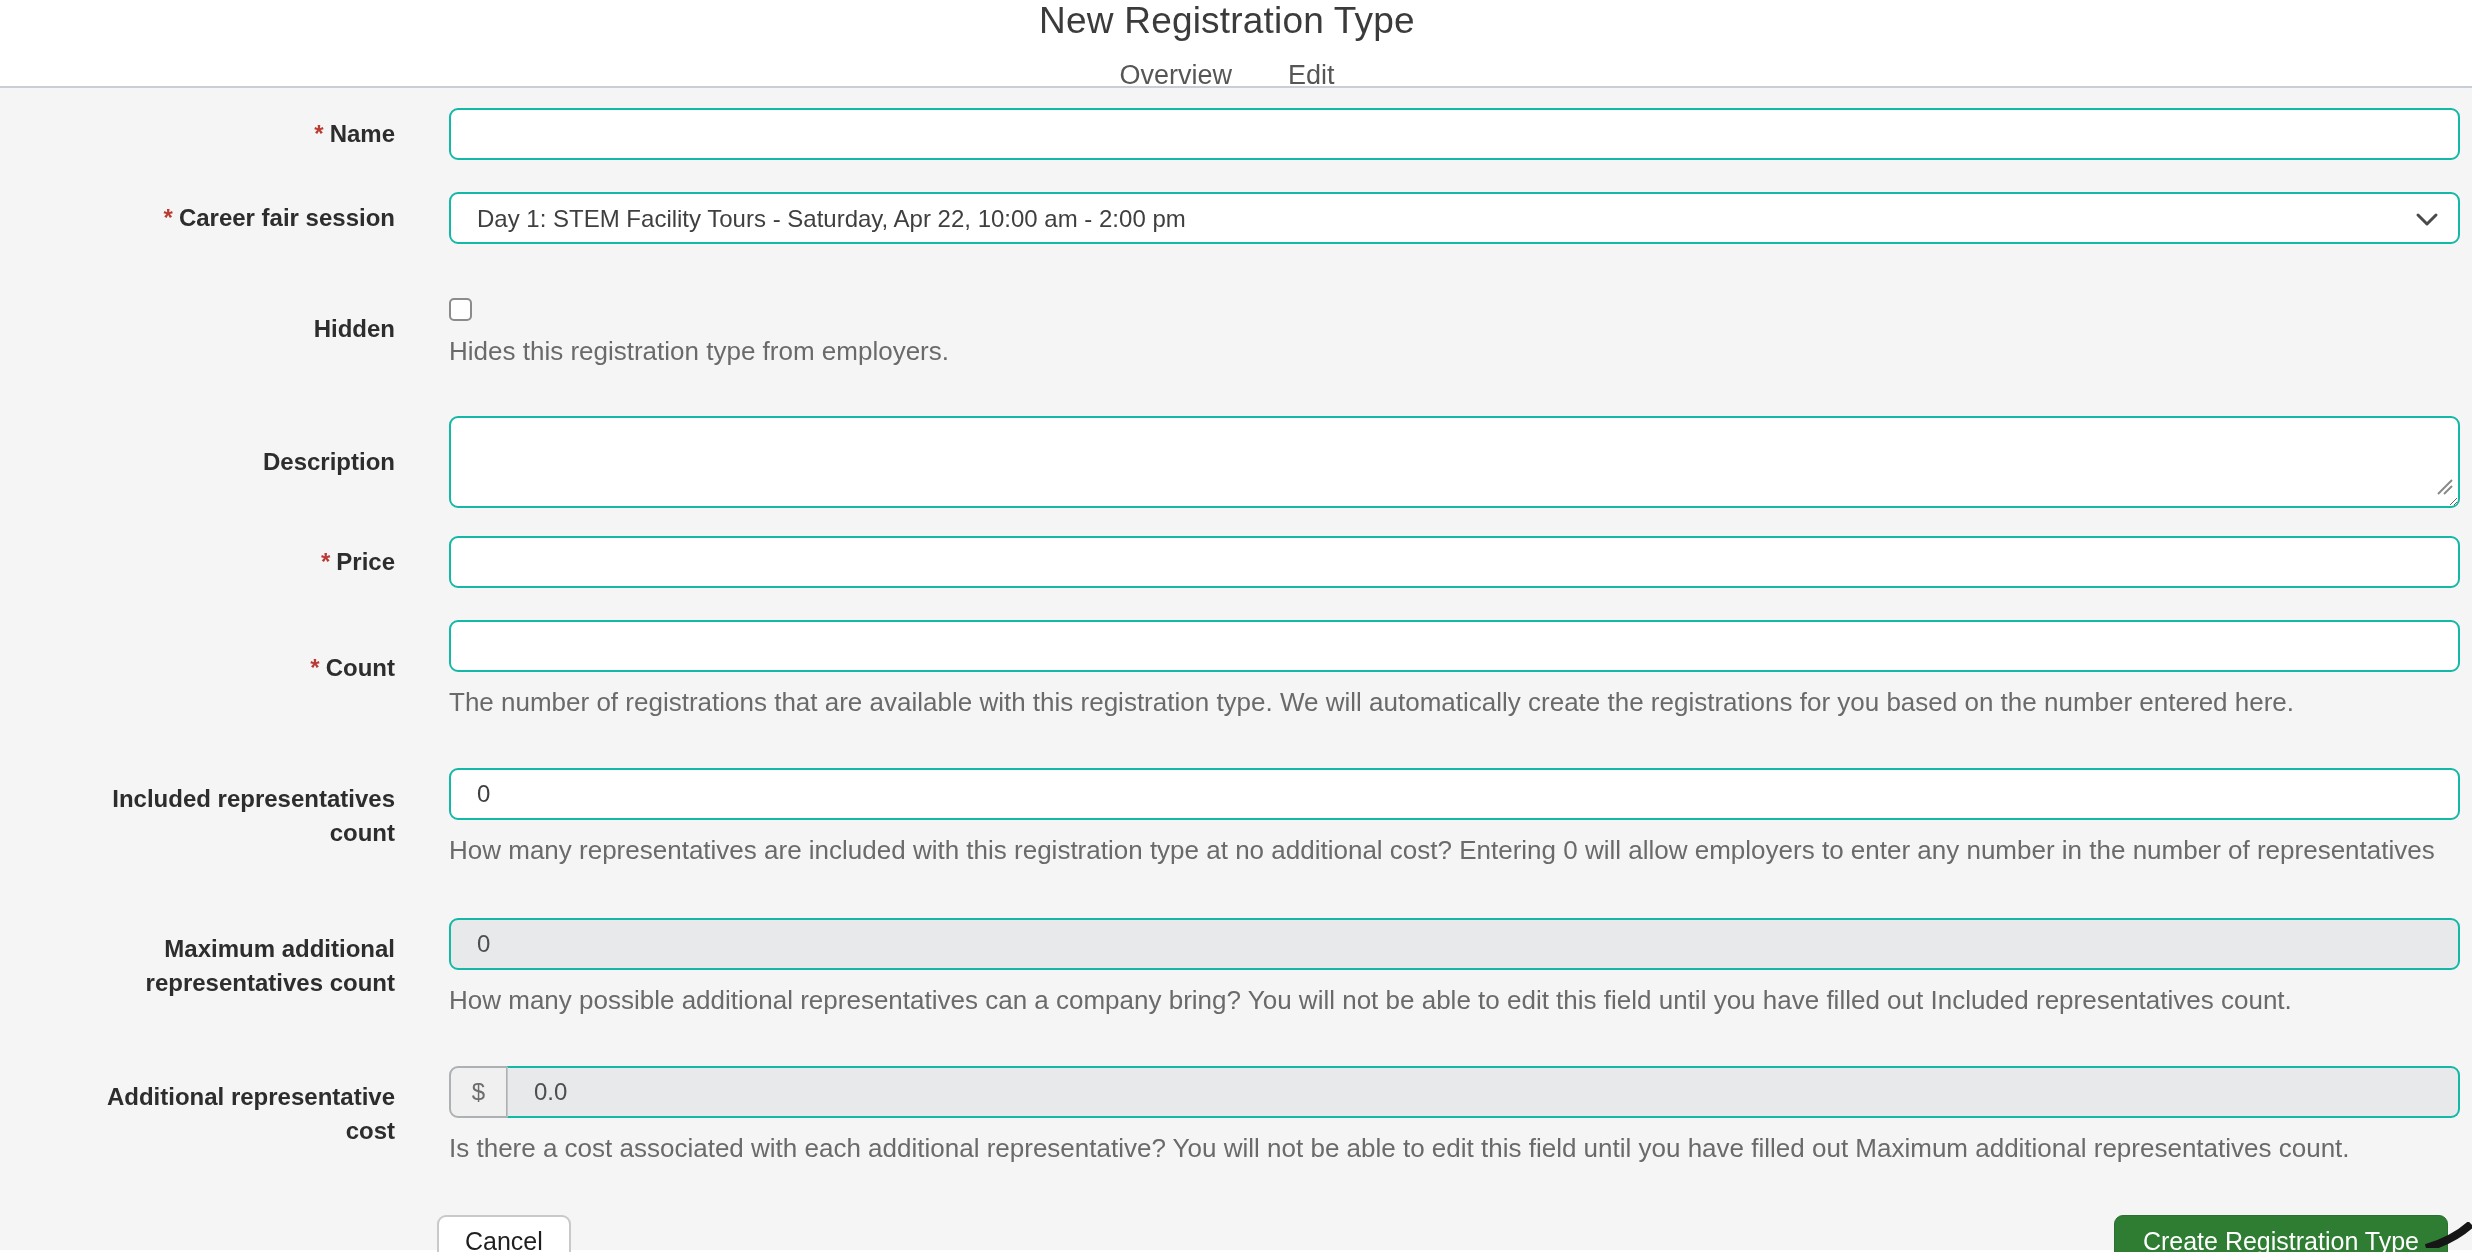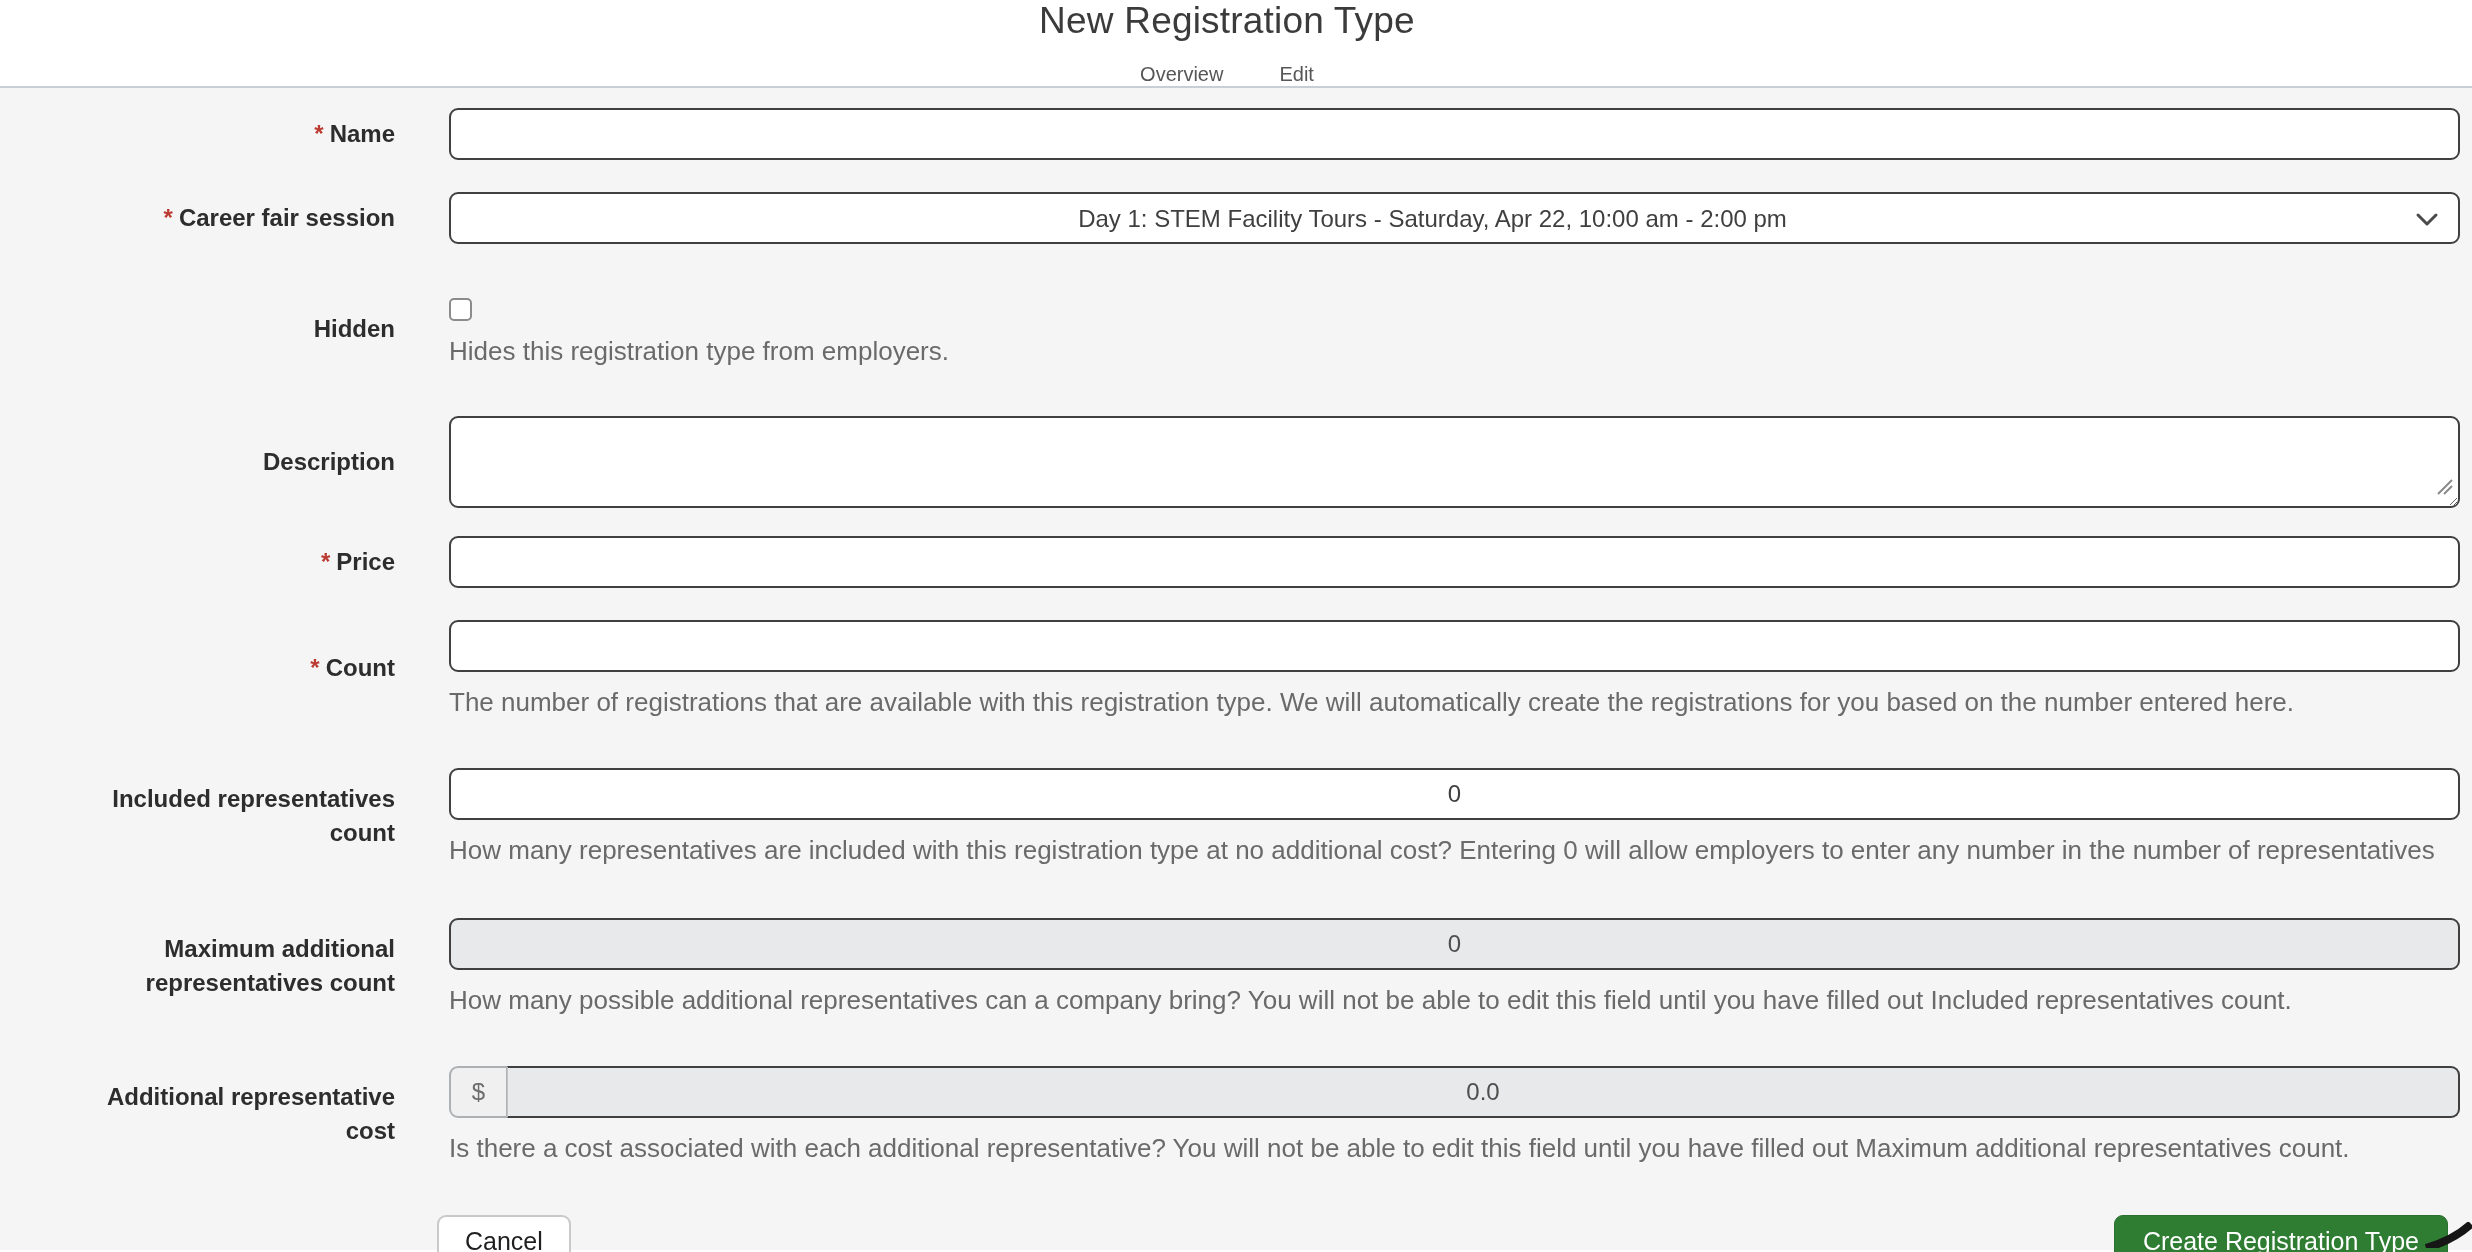--- a/index.html
+++ b/index.html
@@ -14,21 +14,21 @@
   
   .header {
     height: 88px; background: #ffffff;
     border-bottom: 2px solid #c7ced6;
     display: flex; align-items: center; justify-content: space-between;
     padding: 0 40px 0 22px;
     flex-direction: column;
   }
   .page-title { font-size: 37px; color: #3b3b3b; font-weight: 400; letter-spacing: 0.2px; }
   .header-nav { display: flex; gap: 56px; align-items: center; padding-top: 18px; }
-  .nav-link { font-size: 20px; color: #565656; cursor: pointer; text-decoration: none; }
+  .nav-link { font-size: 27px; color: #565656; cursor: pointer; text-decoration: none; }
 
   
   .form-area {
     background: #f5f5f6;
     height: 1162px;
     padding-top: 20px;
   }
   .row { display: flex; }
   .label-col {
     width: 449px; padding-right: 54px; flex: none;
@@ -37,24 +37,24 @@
   }
   .field-label {
     font-size: 24px; font-weight: 700; color: #2d2d2d;
     text-align: right; max-width: 330px; line-height: 34px;
   }
   .req { color: #bb3b33; font-weight: 700; margin-right: 6px; }
   .control-col { width: 2011px; flex: none; }
 
   input[type="text"], select, textarea {
     width: 100%; height: 52px;
-    border: 2px solid #404040; border-radius: 9px;
+    border: 2px solid #14b8a6; border-radius: 9px;
     background: #ffffff; color: #3f3f3f;
     font-size: 24px; font-family: "Liberation Sans", sans-serif;
-    padding: 0 26px; outline: none; text-align: center;
+    padding: 0 26px; outline: none;
   }
   textarea { height: 92px; padding-top: 10px; resize: vertical; display: block; }
   .textarea-wrap { position: relative; }
   .grip { position: absolute; right: 6px; bottom: 8px; pointer-events: none; }
 
   select {
     appearance: none; -webkit-appearance: none; -moz-appearance: none;
     padding-right: 70px;
   }
   .select-wrap { position: relative; }

